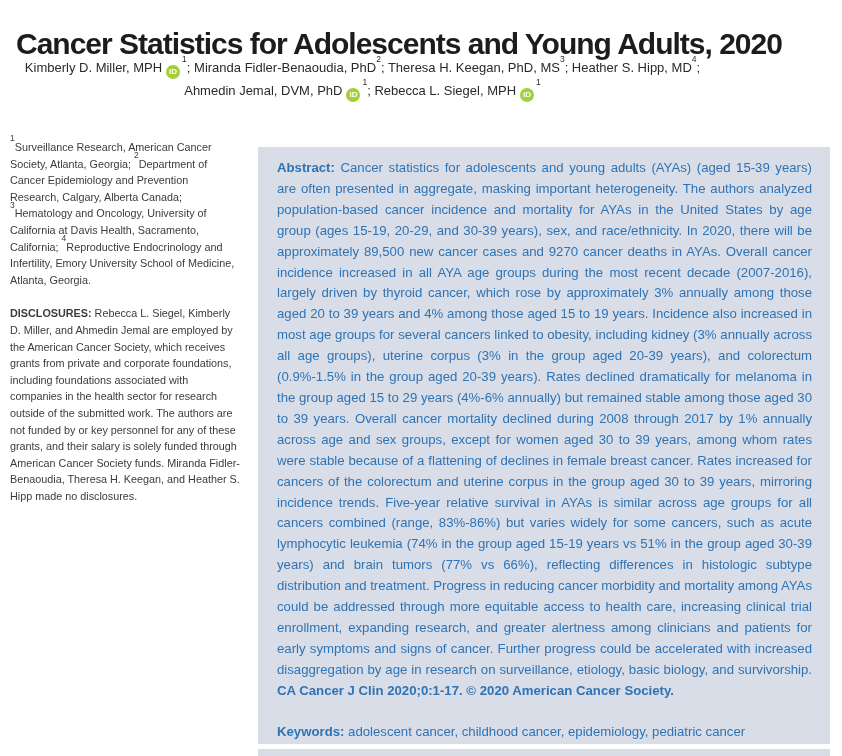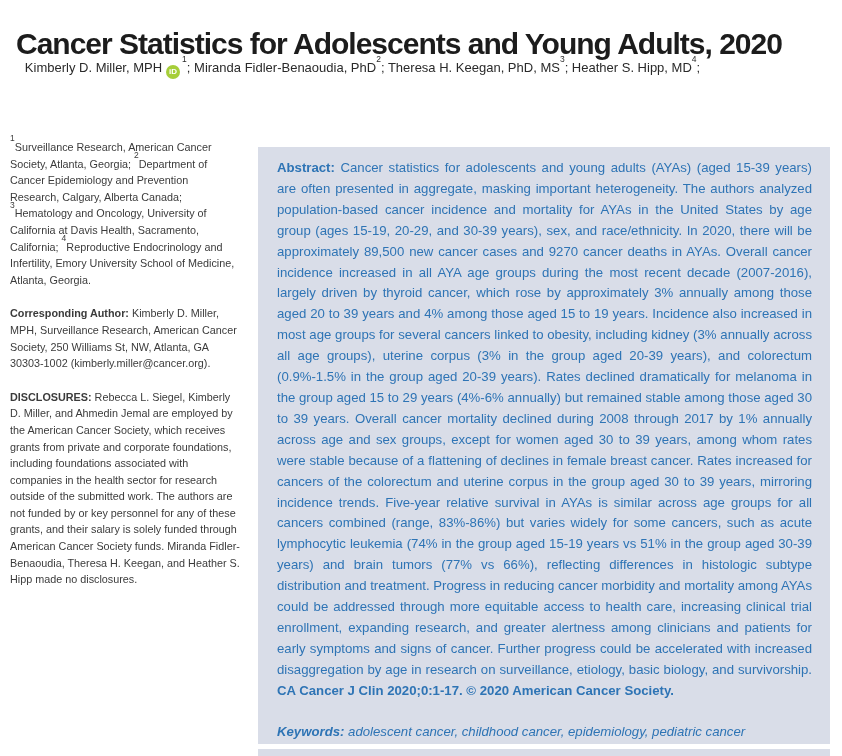--- a/index.html
+++ b/index.html
@@ -40,49 +40,50 @@
 
   .abstract-box {
     position: absolute; left: 258px; top: 147px; width: 572px; height: 597px;
     background: #d9dde8; box-sizing: border-box;
     padding: 11px 18px 0 19px; overflow: hidden;
   }
   .abstract-box p {
     margin: 0; text-align: justify;
     color: #2e74b5; font-size: 13.2px; line-height: 20.9px;
   }
-  .abstract-box p.keywords { margin-top: 20px; text-align: left; font-style: italic; }
+  .abstract-box p.keywords { margin-top: 20px; text-align: left; }
 
   .next-box-strip {
     position: absolute; left: 258px; top: 749px; width: 572px; height: 7px;
     background: #d9dde8;
   }
 </style>
 </head>
 <body>
 
 <div class="page">
 
   <h1 class="title">Cancer Statistics for Adolescents and Young Adults, 2020</h1>
 
   <div class="authors">
     <div>
       <span>Kimberly D. Miller, MPH</span><span class="orcid">iD</span><sup>1</sup><span>; </span>
       <span>Miranda Fidler-Benaoudia, PhD</span><sup>2</sup><span>; </span>
       <span>Theresa H. Keegan, PhD, MS</span><sup>3</sup><span>; </span>
       <span>Heather S. Hipp, MD</span><sup>4</sup><span>;</span>
     </div>
+    <div>
+      <span>Ahmedin Jemal, DVM, PhD</span><span class="orcid">iD</span><sup>1</sup><span>; </span>
+      <span>Rebecca L. Siegel, MPH</span><span class="orcid">iD</span><sup>1</sup>
+    </div>
   </div>
 
   <div class="sidebar">
     <p class="affil">
       <sup>1</sup><span>Surveillance Research, American Cancer Society, Atlanta, Georgia; </span><sup>2</sup><span>Department of Cancer Epidemiology and Prevention Research, Calgary, Alberta Canada; </span><sup>3</sup><span>Hematology and Oncology, University of California at Davis Health, Sacramento, California; </span><sup>4</sup><span>Reproductive Endocrinology and Infertility, Emory University School of Medicine, Atlanta, Georgia.</span>
-    </p>
-    <p>
-      <span class="b">Corresponding Author:</span><span> Kimberly D. Miller, MPH, Surveillance Research, American Cancer Society, 250 Williams St, NW, Atlanta, GA 30303-1002 (kimberly.miller@cancer.org).</span>
     </p>
     <p>
       <span class="b">DISCLOSURES:</span><span> Rebecca L. Siegel, Kimberly D. Miller, and Ahmedin Jemal are employed by the American Cancer Society, which receives grants from private and corporate foundations, including foundations associated with companies in the health sector for research outside of the submitted work. The authors are not funded by or key personnel for any of these grants, and their salary is solely funded through American Cancer Society funds. Miranda Fidler-Benaoudia, Theresa H. Keegan, and Heather S. Hipp made no disclosures.</span>
     </p>
   </div>
 
   <div class="abstract-box">
     <p>
       <span class="b">Abstract:</span><span> Cancer statistics for adolescents and young adults (AYAs) (aged 15-39 years) are often presented in aggregate, masking important heterogeneity. The authors analyzed population-based cancer incidence and mortality for AYAs in the United States by age group (ages 15-19, 20-29, and 30-39 years), sex, and race/ethnicity. In 2020, there will be approximately 89,500 new cancer cases and 9270 cancer deaths in AYAs. Overall cancer incidence increased in all AYA age groups during the most recent decade (2007-2016), largely driven by thyroid cancer, which rose by approximately 3% annually among those aged 20 to 39 years and 4% among those aged 15 to 19 years. Incidence also increased in most age groups for several cancers linked to obesity, including kidney (3% annually across all age groups), uterine corpus (3% in the group aged 20-39 years), and colorectum (0.9%-1.5% in the group aged 20-39 years). Rates declined dramatically for melanoma in the group aged 15 to 29 years (4%-6% annually) but remained stable among those aged 30 to 39 years. Overall cancer mortality declined during 2008 through 2017 by 1% annually across age and sex groups, except for women aged 30 to 39 years, among whom rates were stable because of a flattening of declines in female breast cancer. Rates increased for cancers of the colorectum and uterine corpus in the group aged 30 to 39 years, mirroring incidence trends. Five-year relative survival in AYAs is similar across age groups for all cancers combined (range, 83%-86%) but varies widely for some cancers, such as acute lymphocytic leukemia (74% in the group aged 15-19 years vs 51% in the group aged 30-39 years) and brain tumors (77% vs 66%), reflecting differences in histologic subtype distribution and treatment. Progress in reducing cancer morbidity and mortality among AYAs could be addressed through more equitable access to health care, increasing clinical trial enrollment, expanding research, and greater alertness among clinicians and patients for early symptoms and signs of cancer. Further progress could be accelerated with increased disaggregation by age in research on surveillance, etiology, basic biology, and survivorship. </span><span class="b">CA Cancer J Clin 2020;0:1-17. © 2020 American Cancer Society.</span>
     </p>

